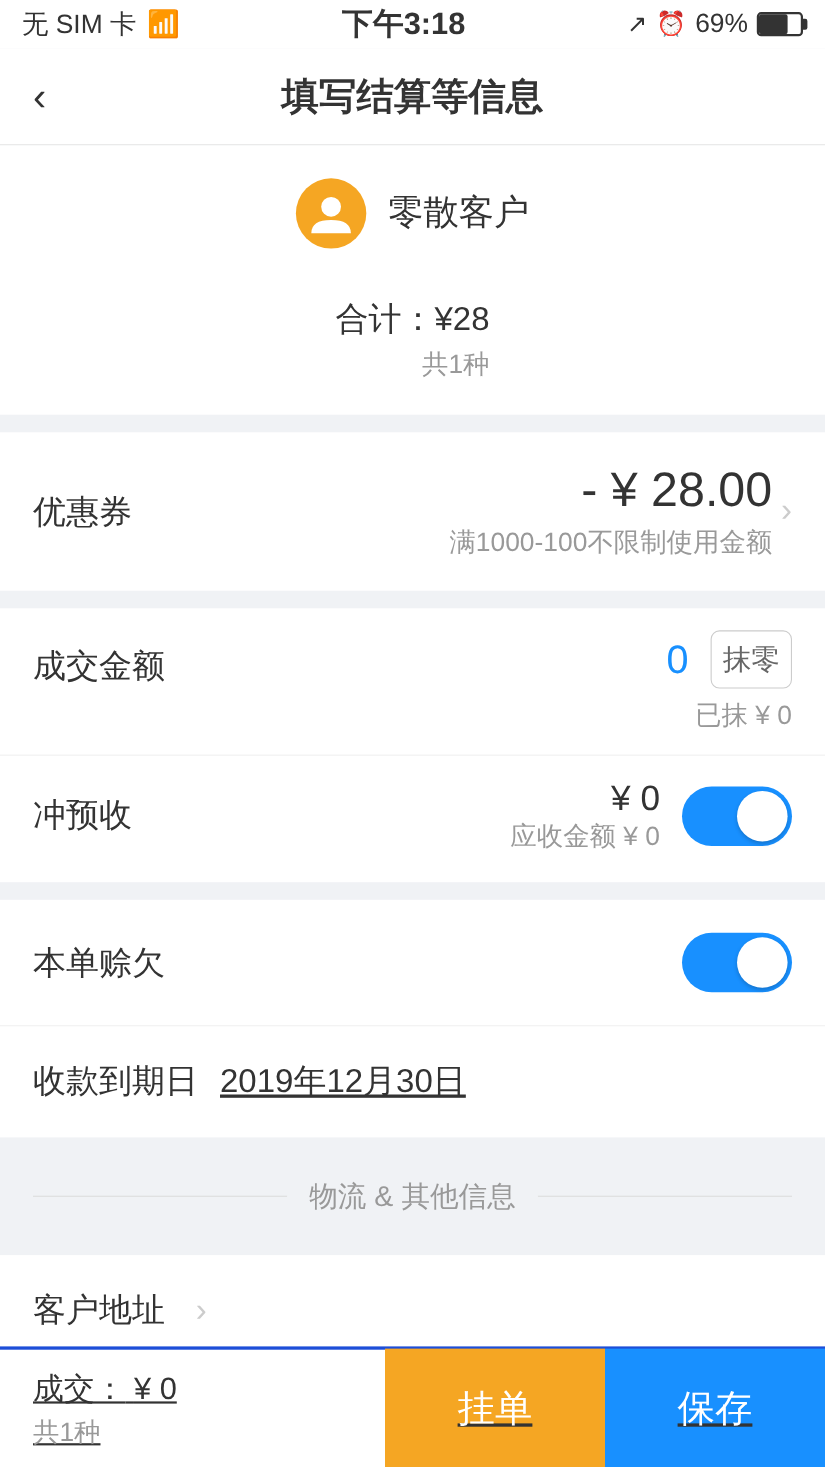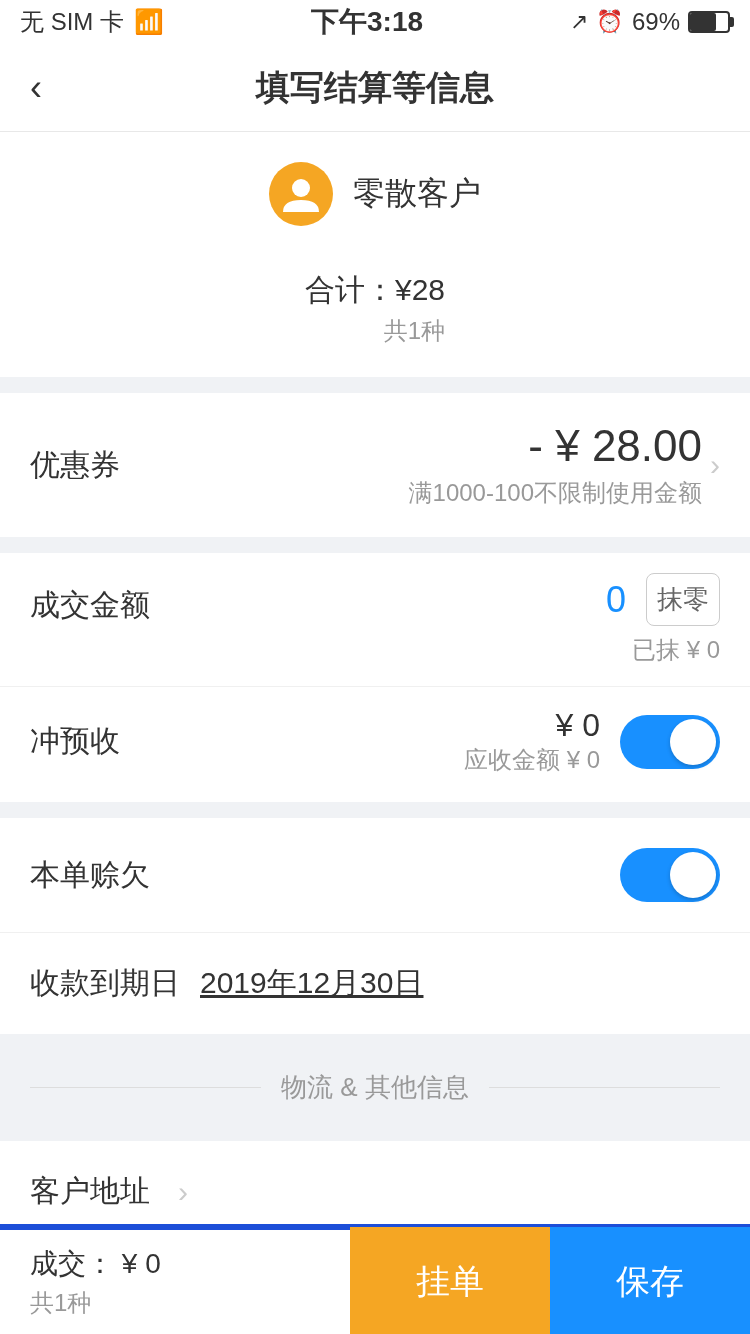--- a/index.html
+++ b/index.html
@@ -346,21 +346,22 @@
 
     
     .bottom-bar {
       position: fixed;
       bottom: 0;
       width: 750px;
       height: 110px;
       display: flex;
       align-items: center;
       background: #fff;
-      border-top: 6px solid #1d4ed8;
+      border-top: 3px solid #1d4ed8;
+      text-decoration: underline;
     }
     .bottom-info {
       flex: 1;
       padding: 0 30px;
     }
     .bottom-transaction {
       font-size: 28px;
       color: #333;
     }
     .bottom-count {

